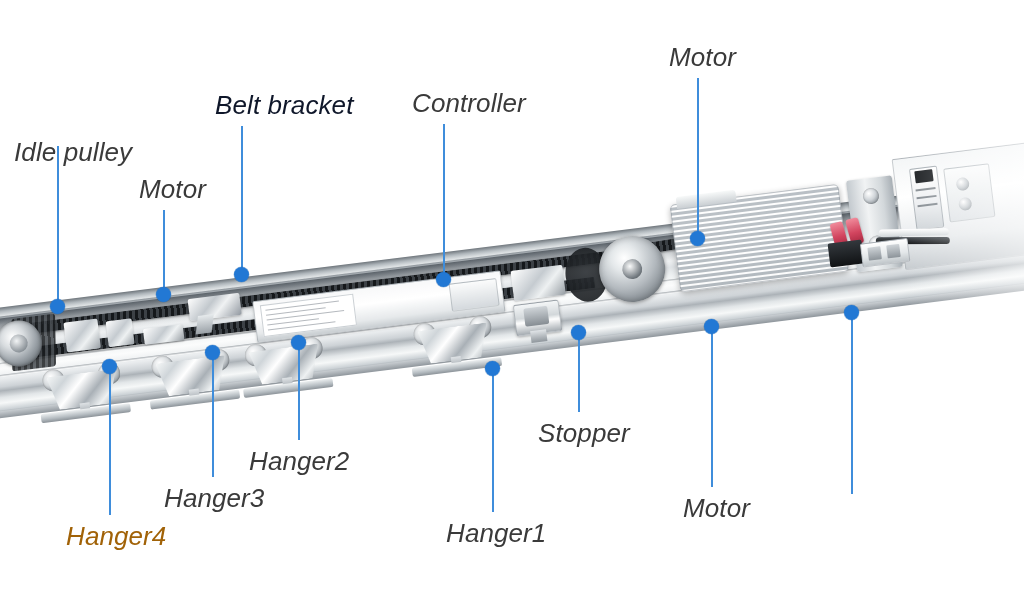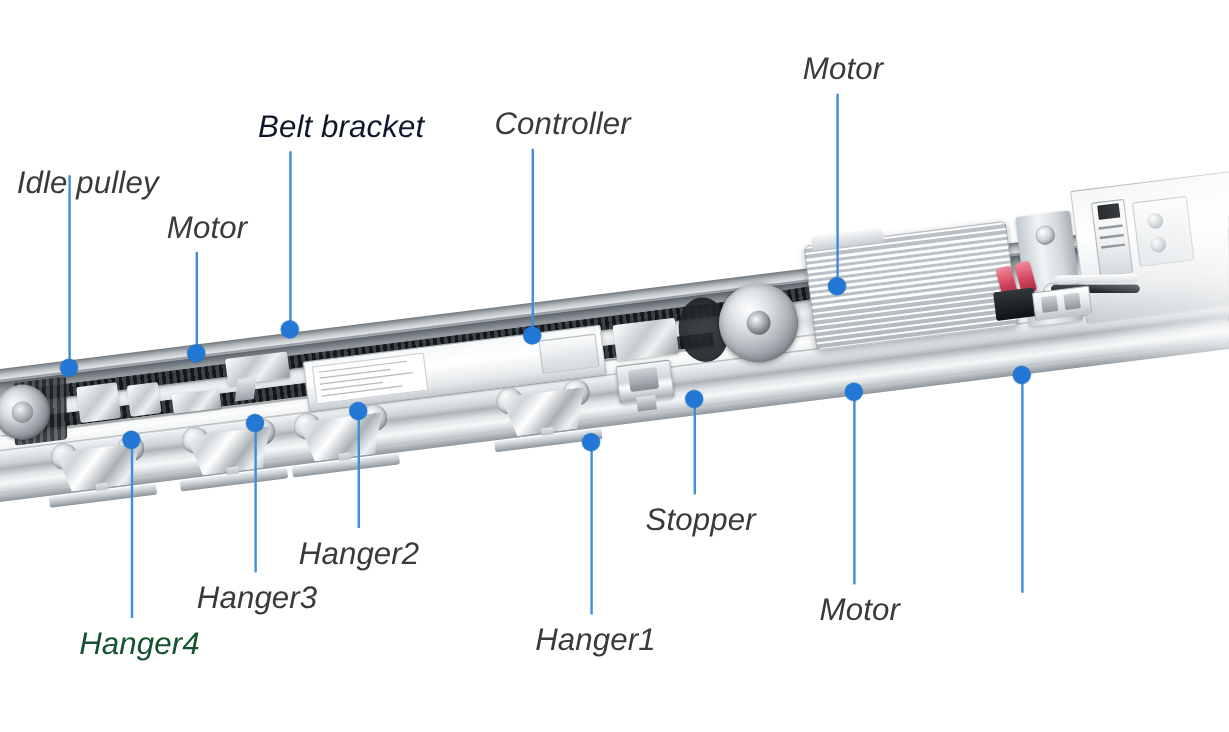--- a/index.html
+++ b/index.html
@@ -486,21 +486,21 @@
       <div class="leader-dot" style="left: 234px; top: 267px; background: rgb(34, 120, 212);"></div>
       <div class="callout-label" style="left: 176px; top: 90px; color: #0f172a; font-size: 26px; margin-left: 39px;">Belt bracket</div>
       <div class="leader" style="left: 443px; top: 124px; height: 149px; background: rgb(63, 141, 219);"></div>
       <div class="leader-dot" style="left: 436px; top: 272px; background: rgb(34, 120, 212);"></div>
       <div class="callout-label" style="left: 412px; top: 88px; color: rgb(58, 58, 58); font-size: 26px;">Controller</div>
       <div class="leader" style="left: 697px; top: 78px; height: 154px; background: rgb(63, 141, 219);"></div>
       <div class="leader-dot" style="left: 690px; top: 231px; background: rgb(34, 120, 212);"></div>
       <div class="callout-label" style="left: 669px; top: 42px; color: rgb(58, 58, 58); font-size: 26px;">Motor</div>
       <div class="leader" style="left: 109px; top: 372px; height: 143px; background: rgb(63, 141, 219);"></div>
       <div class="leader-dot" style="left: 102px; top: 359px; background: rgb(34, 120, 212);"></div>
-      <div class="callout-label" style="left: 66px; top: 521px; color: #14532d; font-size: 26px;">Hanger4</div>
+      <div class="callout-label" style="left: 66px; top: 521px; color: #a16207; font-size: 26px;">Hanger4</div>
       <div class="leader" style="left: 212px; top: 358px; height: 119px; background: rgb(63, 141, 219);"></div>
       <div class="leader-dot" style="left: 205px; top: 345px; background: rgb(34, 120, 212);"></div>
       <div class="callout-label" style="left: 164px; top: 483px; color: rgb(58, 58, 58); font-size: 26px;">Hanger3</div>
       <div class="leader" style="left: 298px; top: 348px; height: 92px; background: rgb(63, 141, 219);"></div>
       <div class="leader-dot" style="left: 291px; top: 335px; background: rgb(34, 120, 212);"></div>
       <div class="callout-label" style="left: 249px; top: 446px; color: rgb(58, 58, 58); font-size: 26px;">Hanger2</div>
       <div class="leader" style="left: 492px; top: 374px; height: 138px; background: rgb(63, 141, 219);"></div>
       <div class="leader-dot" style="left: 485px; top: 361px; background: rgb(34, 120, 212);"></div>
       <div class="callout-label" style="left: 446px; top: 518px; color: rgb(58, 58, 58); font-size: 26px;">Hanger1</div>
       <div class="leader" style="left: 578px; top: 338px; height: 74px; background: rgb(63, 141, 219);"></div>

